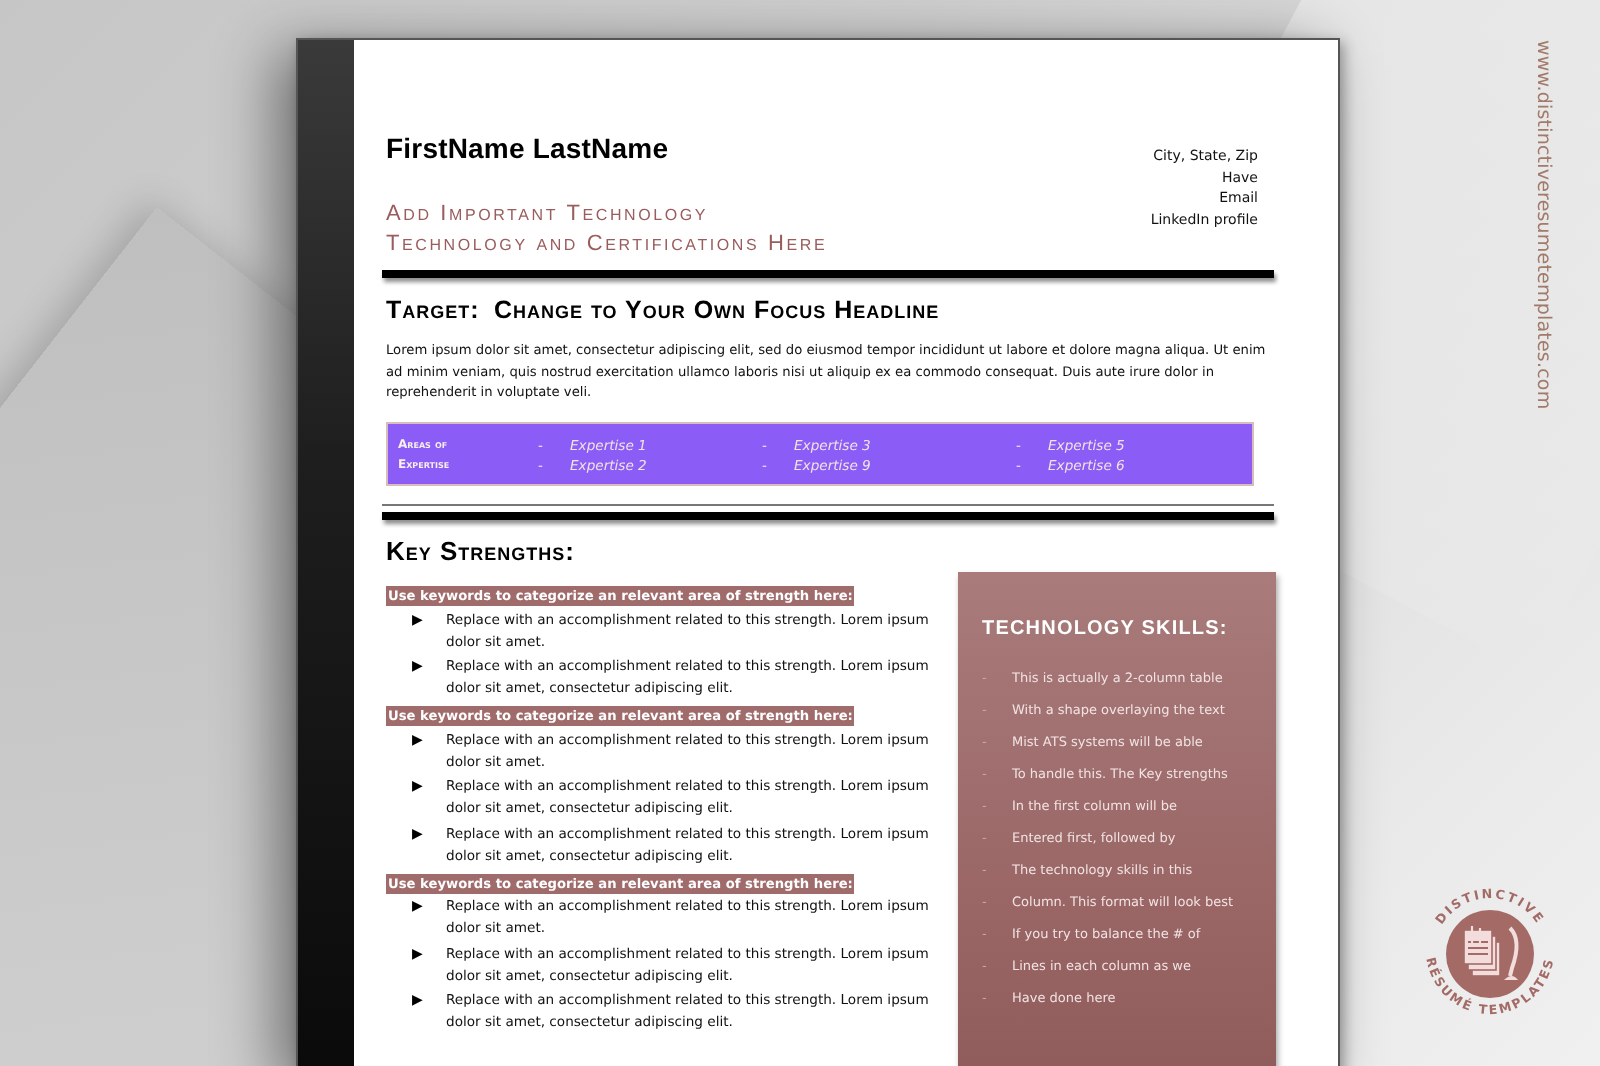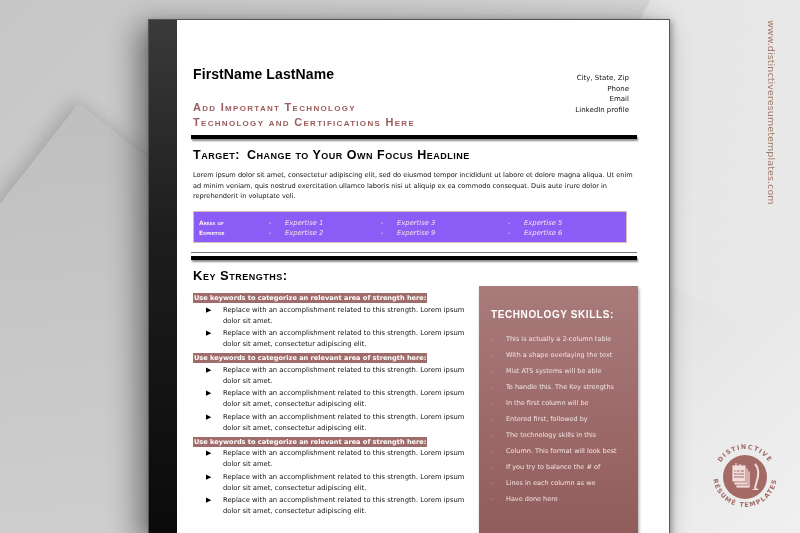--- a/index.html
+++ b/index.html
@@ -31,21 +31,21 @@
     position: absolute; left: 0; top: 0; width: 28px; height: 100%;
     background: linear-gradient(180deg, #3a3a3a 0%, #1e1e1e 40%, #0a0a0a 100%);
   }
   .name {
     position: absolute; left: 44px; top: 46px;
     font-family: "Liberation Sans", sans-serif; font-weight: bold;
     font-size: 14px; color: #000; letter-spacing: 0.1px;
   }
   .creds {
     position: absolute; left: 44px; top: 80px;
-    font-family: "Liberation Sans", sans-serif; font-weight: bold;
+    font-family: "Liberation Sans", sans-serif; font-weight: normal;
     font-size: 9.5px; color: #9a5c5c; letter-spacing: 1.3px;
     font-variant: small-caps; line-height: 15px;
   }
   .creds div { font-size: 11px; }
   .contact {
     position: absolute; right: 40px; top: 53px; text-align: right;
     font-family: "DejaVu Sans", sans-serif; font-size: 7px; line-height: 10.5px; color: #111;
   }
   .rule-thick {
     position: absolute; left: 42px; width: 446px; height: 4px; background: #000;
@@ -123,21 +123,21 @@
 
   <div class="name">FirstName LastName</div>
 
   <div class="creds">
     <div>Add Important Technology</div>
     <div>Technology and Certifications Here</div>
   </div>
 
   <div class="contact">
     <div>City, State, Zip</div>
-    <div>Phone</div>
+    <div>Have</div>
     <div>Email</div>
     <div>LinkedIn profile</div>
   </div>
 
   <div class="rule-thick" style="top:115px"></div>
 
   <div class="target-head">
     <span>Target:</span>&nbsp;
     <span>Change to Your Own Focus Headline</span>
   </div>

